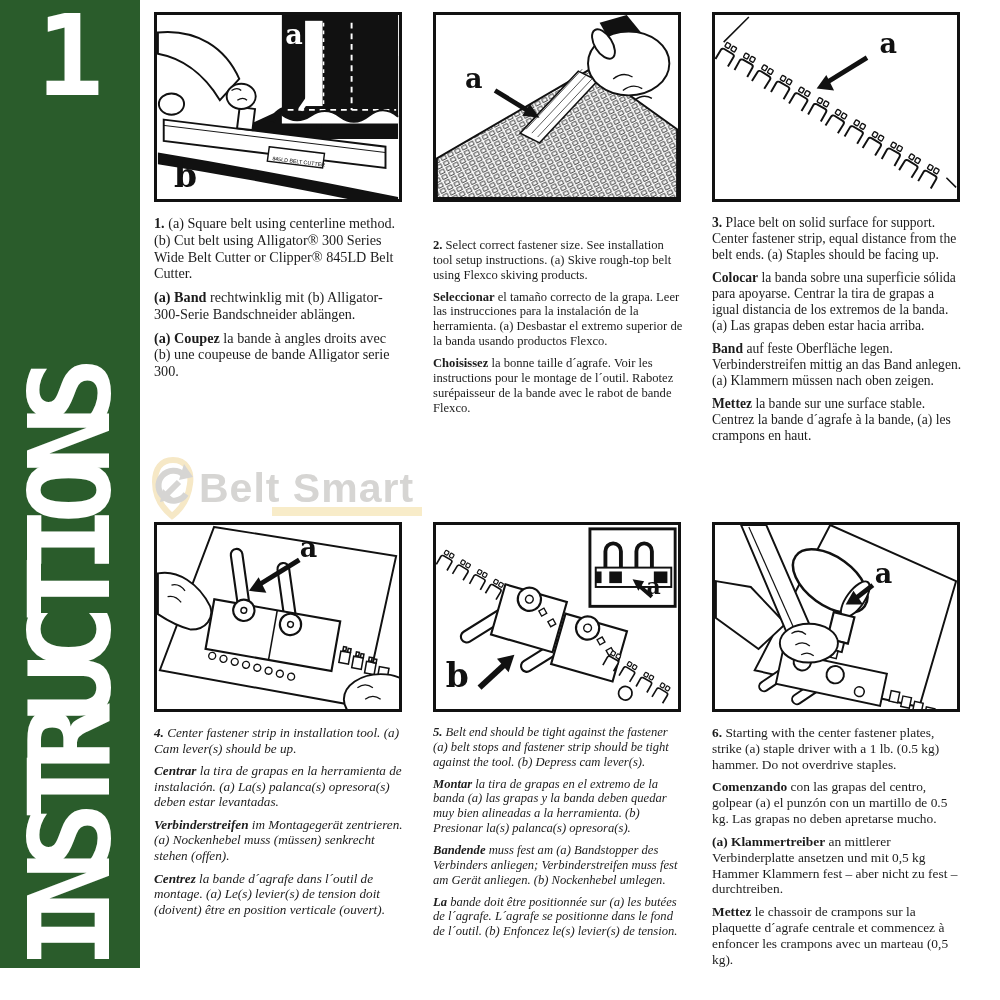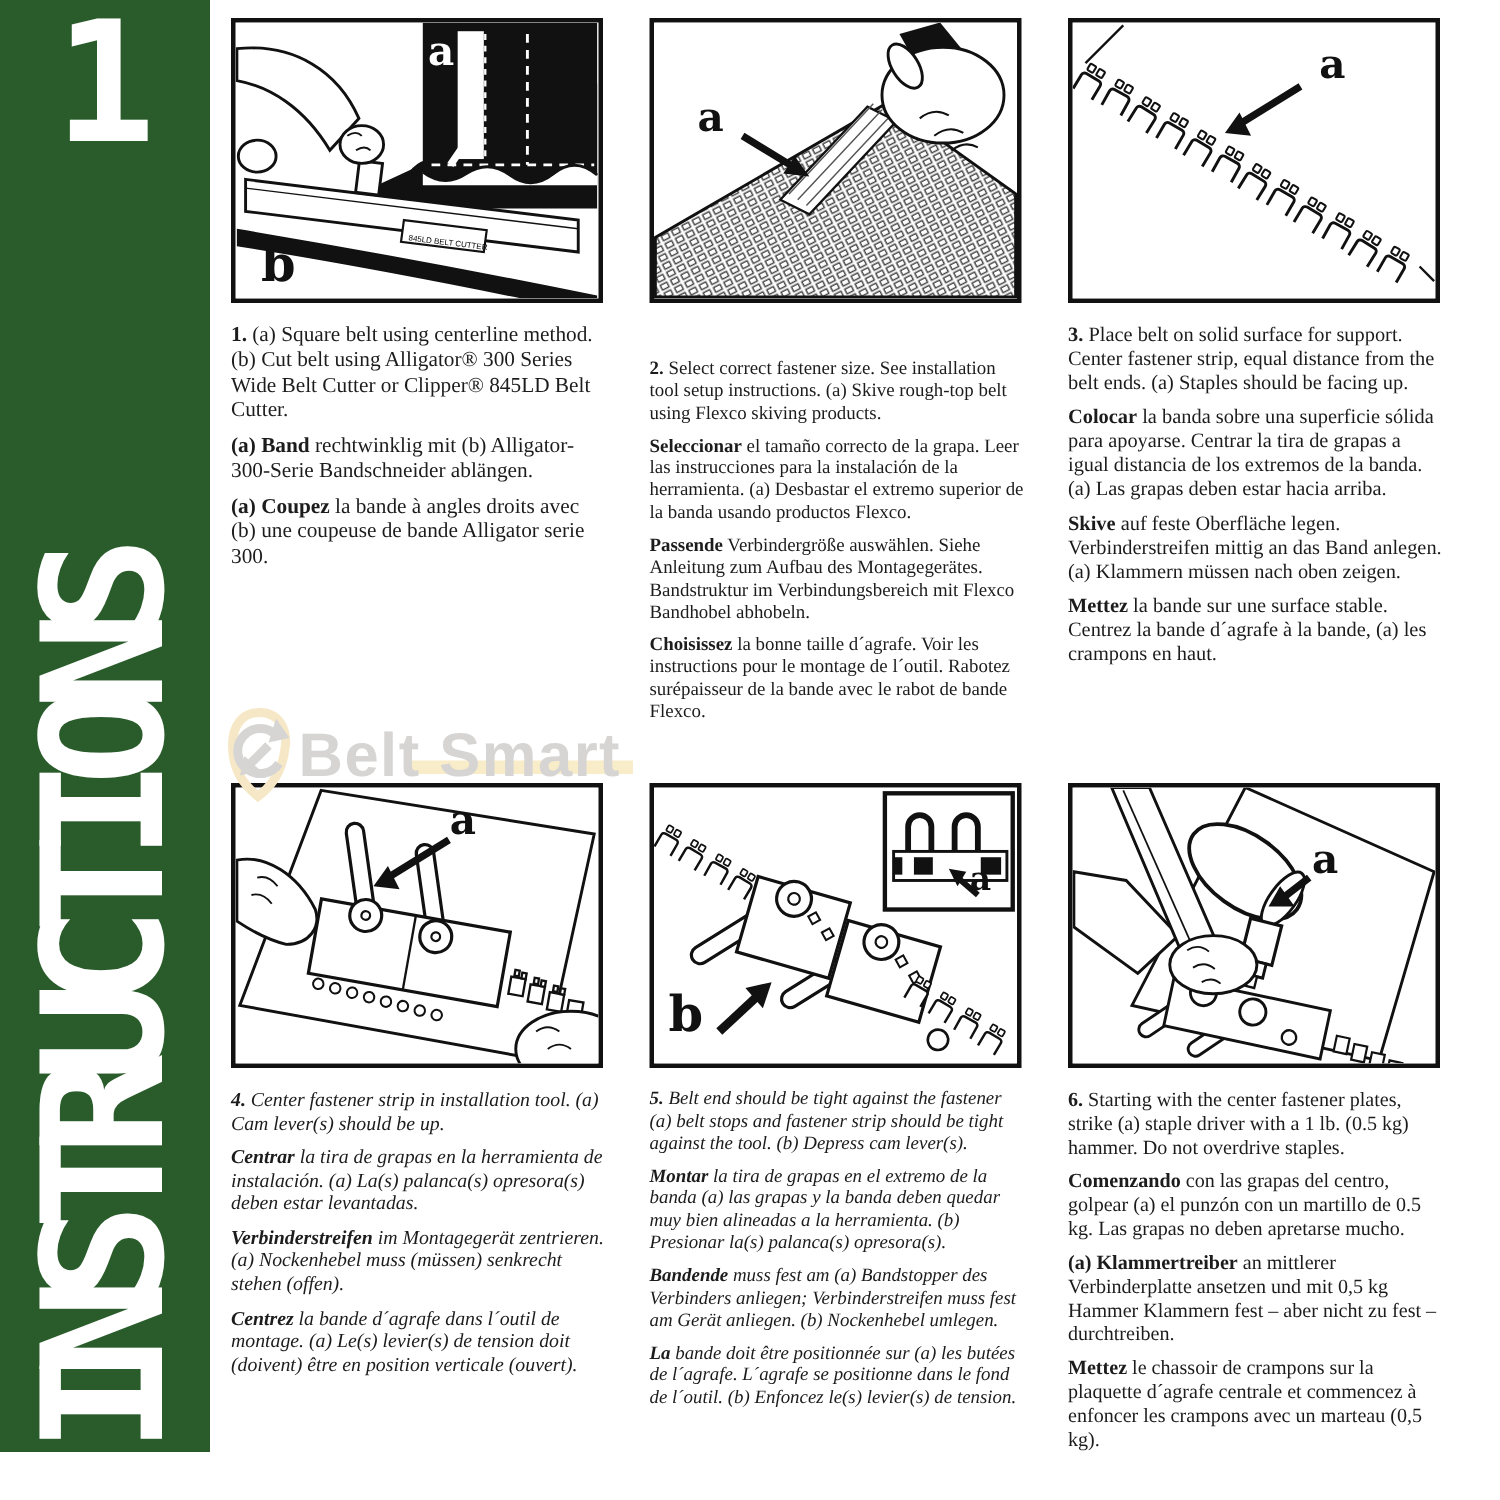--- a/index.html
+++ b/index.html
@@ -26,21 +26,21 @@
   .p2-a{left:12%;top:27%;}
   .p3-a{left:68%;top:8%;}
   .p4-a{left:59%;top:5%;}
   .p5-a{left:87%;top:27%;font-size:22px;}  .p5-b{left:4%;top:73%;font-size:33px;}
   .p6-a{left:66%;top:19%;}
   .txt{margin-top:13px;line-height:1.18;}
   .txt p{margin:0 0 7px 0;}
   .fs-a{font-size:14.2px;} .fs-b{font-size:12.6px;margin-top:36px;} .fs-c{font-size:13.6px;}
   .fs-d{font-size:13.2px;font-style:italic;} .fs-e{font-size:12.6px;font-style:italic;} .fs-f{font-size:13.4px;}
   
-  .wm{position:absolute;left:150px;top:470px;display:flex;align-items:center;gap:3px;z-index:5;}
+  .wm{position:absolute;left:150px;top:455px;display:flex;align-items:center;gap:3px;z-index:5;}
   .wm-text{font:bold 41px "Liberation Sans",sans-serif;color:#d6d5d3;letter-spacing:1px;}
   .wm-bar{position:absolute;left:272px;top:507px;width:150px;height:9px;background:#f8ecc9;z-index:4;}
 </style>
 </head>
 <body>
 
 <div class="page">
 
   <aside class="sidebar">
     <div class="page-number">1</div>
@@ -117,21 +117,20 @@
           <ellipse cx="172" cy="30" rx="9" ry="17" transform="rotate(-32 172 30)" fill="#fff" stroke="#111" stroke-width="2"></ellipse>
           <path d="M182,66 q10,-8 20,-2 M192,78 q10,-8 20,-2 M204,88 q9,-7 18,-2" fill="none" stroke="#111" stroke-width="1.4"></path>
           <line x1="60" y1="78" x2="96" y2="100" stroke="#111" stroke-width="5"></line>
           <polygon points="106,106 88,104 96,92" fill="#111"></polygon>
         </svg>
         <span class="lbl p2-a">a</span>
       </figure>
       <div class="txt fs-b">
         <p><b>2.</b><span> Select correct fastener size. See installation tool setup instructions. (a) Skive rough-top belt using Flexco skiving products.</span></p>
         <p><b>Seleccionar</b><span> el tamaño correcto de la grapa. Leer las instrucciones para la instalación de la herramienta. (a) Desbastar el extremo superior de la banda usando productos Flexco.</span></p>
-        <p><b>Passende</b><span> Verbindergröße auswählen. Siehe Anleitung zum Aufbau des Montagegerätes. Bandstruktur im Verbindungsbereich mit Flexco Bandhobel abhobeln.</span></p>
         <p><b>Choisissez</b><span> la bonne taille d´agrafe. Voir les instructions pour le montage de l´outil. Rabotez surépaisseur de la bande avec le rabot de bande Flexco.</span></p>
       </div>
     </section>
 
     <section class="panel">
       <figure class="fig" style="margin:0">
         <svg viewBox="0 0 248 190">
           <defs>
             <g id="fp">
               <path d="M1,22 v-11 a2.5,2.5 0 0 1 2.5,-2.5 h10 a2.5,2.5 0 0 1 2.5,2.5 v11" fill="#fff" stroke="#111" stroke-width="2"></path>
@@ -155,21 +154,21 @@
           <use href="#fp" transform="translate(200,141) rotate(32)"></use>
           <use href="#fp" transform="translate(219,152) rotate(30)"></use>
           <line x1="156" y1="44" x2="114" y2="70" stroke="#111" stroke-width="5"></line>
           <polygon points="104,76 122,78 114,62" fill="#111"></polygon>
         </svg>
         <span class="lbl p3-a">a</span>
       </figure>
       <div class="txt fs-c">
         <p><b>3.</b><span> Place belt on solid surface for support. Center fastener strip, equal distance from the belt ends. (a) Staples should be facing up.</span></p>
         <p><b>Colocar</b><span> la banda sobre una superficie sólida para apoyarse. Centrar la tira de grapas a igual distancia de los extremos de la banda. (a) Las grapas deben estar hacia arriba.</span></p>
-        <p><b>Skive</b><span> auf feste Oberfläche legen. Verbinderstreifen mittig an das Band anlegen. (a) Klammern müssen nach oben zeigen.</span></p>
+        <p><b>Band</b><span> auf feste Oberfläche legen. Verbinderstreifen mittig an das Band anlegen. (a) Klammern müssen nach oben zeigen.</span></p>
         <p><b>Mettez</b><span> la bande sur une surface stable. Centrez la bande d´agrafe à la bande, (a) les crampons en haut.</span></p>
       </div>
     </section>
 
     <section class="panel">
       <figure class="fig" style="margin:0">
         <svg viewBox="0 0 248 190">
           <rect width="248" height="190" fill="#fff"></rect>
           <polygon points="58,2 246,32 212,188 2,150" fill="#fff" stroke="#111" stroke-width="2"></polygon>
           <g transform="rotate(10 120 118)">

